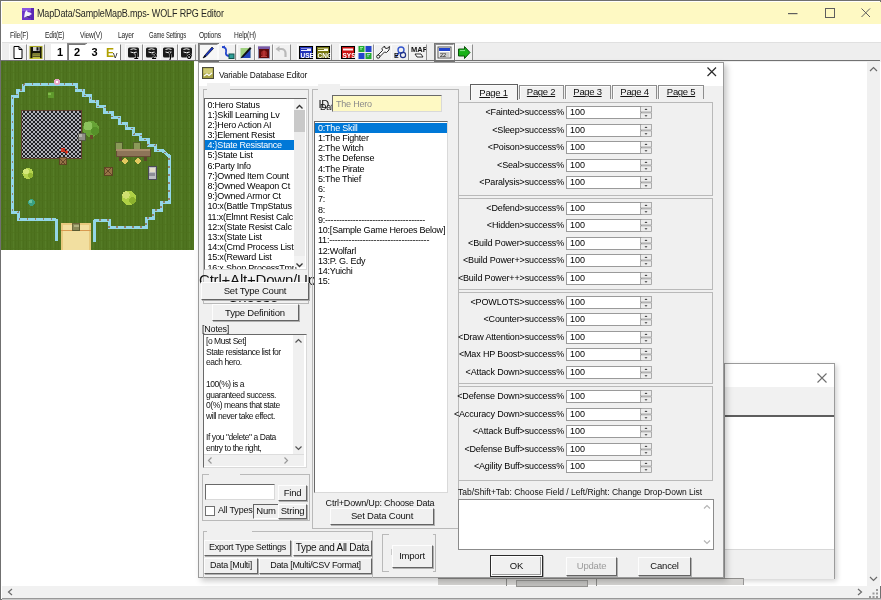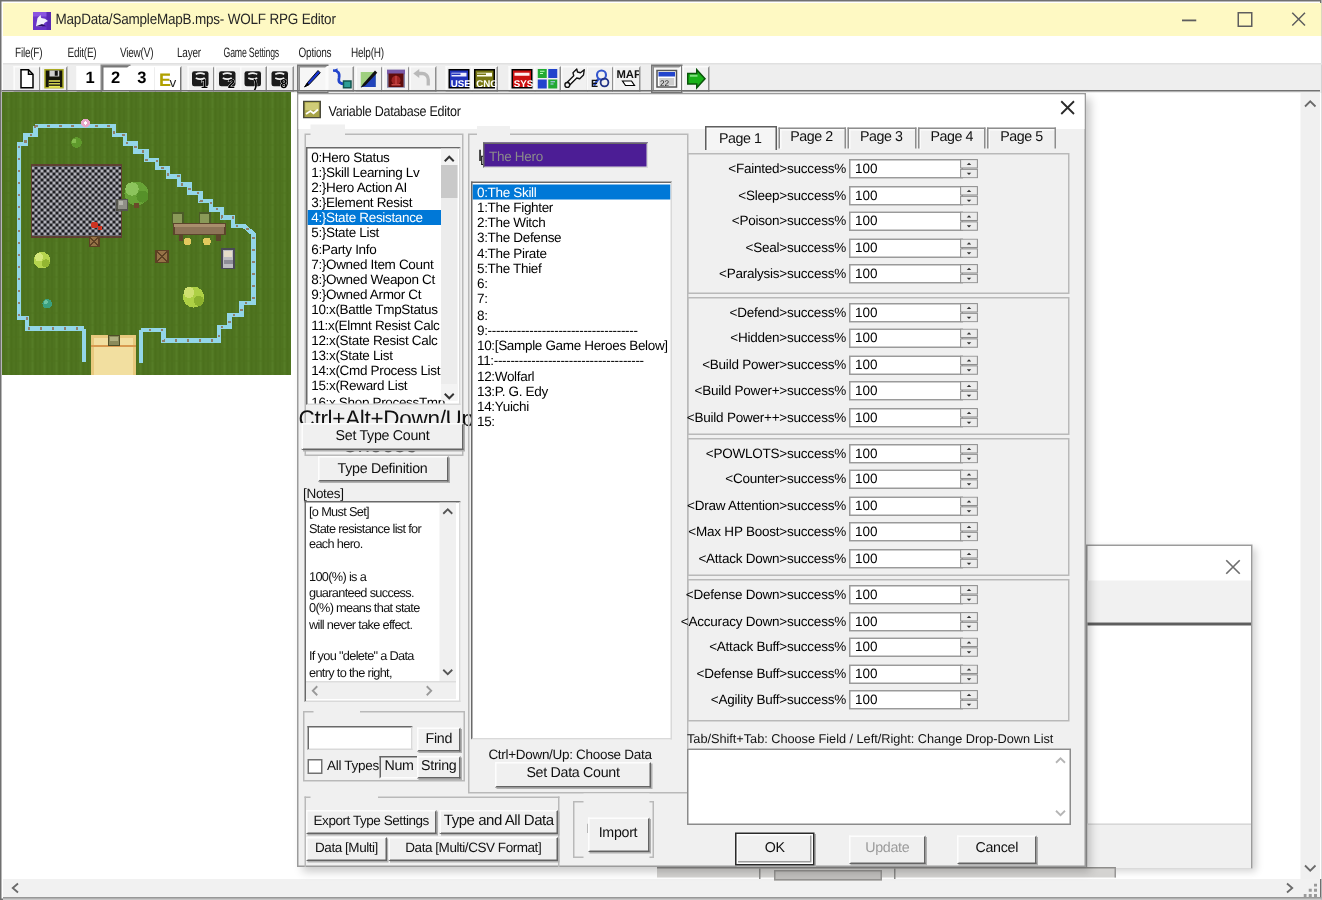--- a/index.html
+++ b/index.html
@@ -22,21 +22,21 @@
 #hscroll{position:absolute;left:1px;top:585px;width:878px;height:12px;background:#f1f1f1;}
 #winbottom{position:absolute;left:1px;top:597px;width:879px;height:2px;background:#c9c9c9;border-top:1px solid #989898;}
 
 .btn{position:absolute;background:#f0f0f0;border:1px solid;border-color:#fdfdfd #646464 #646464 #fdfdfd;box-shadow:1px 1px 0 #b0b0b0;font-size:9.5px;color:#111;text-align:center;letter-spacing:-0.2px;}
 .sunk{border:1px solid;border-color:#696969 #d9d9d9 #d9d9d9 #696969;}
 .group{position:absolute;border:1px solid #b9b9b9;}
 .glabel{position:absolute;background:#f0f0f0;font-size:9px;color:#111;padding:18px 2px;letter-spacing:-0.2px;}
 .txt{font-size:9px;color:#111;letter-spacing:-0.2px;}
 .li{height:10.2px;line-height:10.6px;font-size:9px;letter-spacing:-0.22px;color:#000;padding-left:3px;white-space:nowrap;}
 .lisel{background:#0078d7;color:#fff;}
-.tab{position:absolute;background:#f0f0f0;border:1px solid #8d8d8d;border-bottom:none;box-shadow:inset 1px 1px 0 #fbfbfb;font-size:9.5px;color:#111;text-align:center;letter-spacing:-0.3px;}
+.tab{position:absolute;background:#f0f0f0;border:1px solid #8d8d8d;border-bottom:none;box-shadow:inset 1px 1px 0 #fbfbfb;font-size:9.5px;color:#111;text-align:center;letter-spacing:-0.3px;text-decoration:underline;}
 .tabsel{background:#f5f5f5;border-color:#5f5f5f;z-index:2;}
 .rlab{position:absolute;width:150px;text-align:right;font-size:9px;letter-spacing:-0.15px;color:#000;}
 .fld{position:absolute;width:71px;height:11px;background:#fff;border:1px solid #9a9a9a;font-size:9px;line-height:11px;padding-left:3px;color:#000;}
 
 </style>
 </head>
 <body>
 <div id="win">
   <div id="titlebar">
     <svg class="abs" style="left:20px;top:6px" width="12" height="12" viewBox="0 0 12 12">
@@ -374,21 +374,21 @@
     <div class="abs" style="left:4px;top:468px;width:168px;height:46px;border:1px solid #b9b9b9;border-bottom:none"></div>
     <div class="glabel" style="left:8px;top:462.5px">Export File</div>
     <div class="btn" style="left:5px;top:477px;width:85px;height:13.5px;line-height:13px;font-size:9px;letter-spacing:-0.3px">Export Type Settings</div>
     <div class="btn" style="left:94px;top:476.5px;width:77px;height:14px;line-height:13.5px;font-size:10px;letter-spacing:-0.3px">Type and All Data</div>
     <div class="btn" style="left:5px;top:495px;width:52px;height:13.5px;line-height:13px;font-size:9px;letter-spacing:-0.3px">Data [Multi]</div>
     <div class="btn" style="left:60px;top:495px;width:111px;height:13.5px;line-height:13px;font-size:9px;letter-spacing:-0.3px">Data [Multi/CSV Format]</div>
 
     <div class="group" style="left:113px;top:26px;width:145px;height:438px"></div>
     <div class="glabel" style="left:119px;top:20.5px">Data</div>
     <div class="abs txt" style="left:119.5px;top:34.5px;font-size:11px">ID</div>
-    <div class="abs sunk" style="left:123px;top:32px;width:108px;height:15px;background:#4c1d95">
+    <div class="abs sunk" style="left:133px;top:32px;width:108px;height:15px;background:#fef9c3">
         <div class="txt" style="margin:2.5px 0 0 3px;color:#8b8b8b;font-size:9px">The Hero</div>
       </div>
     <div class="abs sunk" style="left:115px;top:58px;width:132px;height:370px;background:#fff;overflow:hidden">
       <div id="datalist" class="abs" style="left:0;top:0.7px;width:132px">
           <div class="li lisel" style="height:10.25px">0:The Skill</div>
           <div class="li" style="height:10.25px">1:The Fighter</div>
           <div class="li" style="height:10.25px">2:The Witch</div>
           <div class="li" style="height:10.25px">3:The Defense</div>
           <div class="li" style="height:10.25px">4:The Pirate</div>
           <div class="li" style="height:10.25px">5:The Thief</div>

